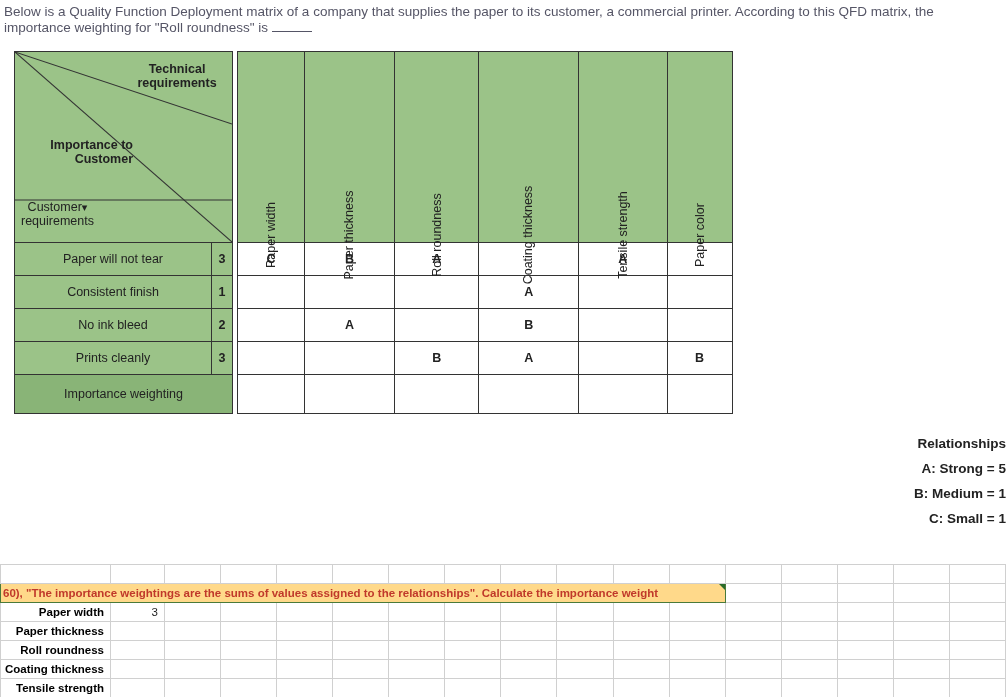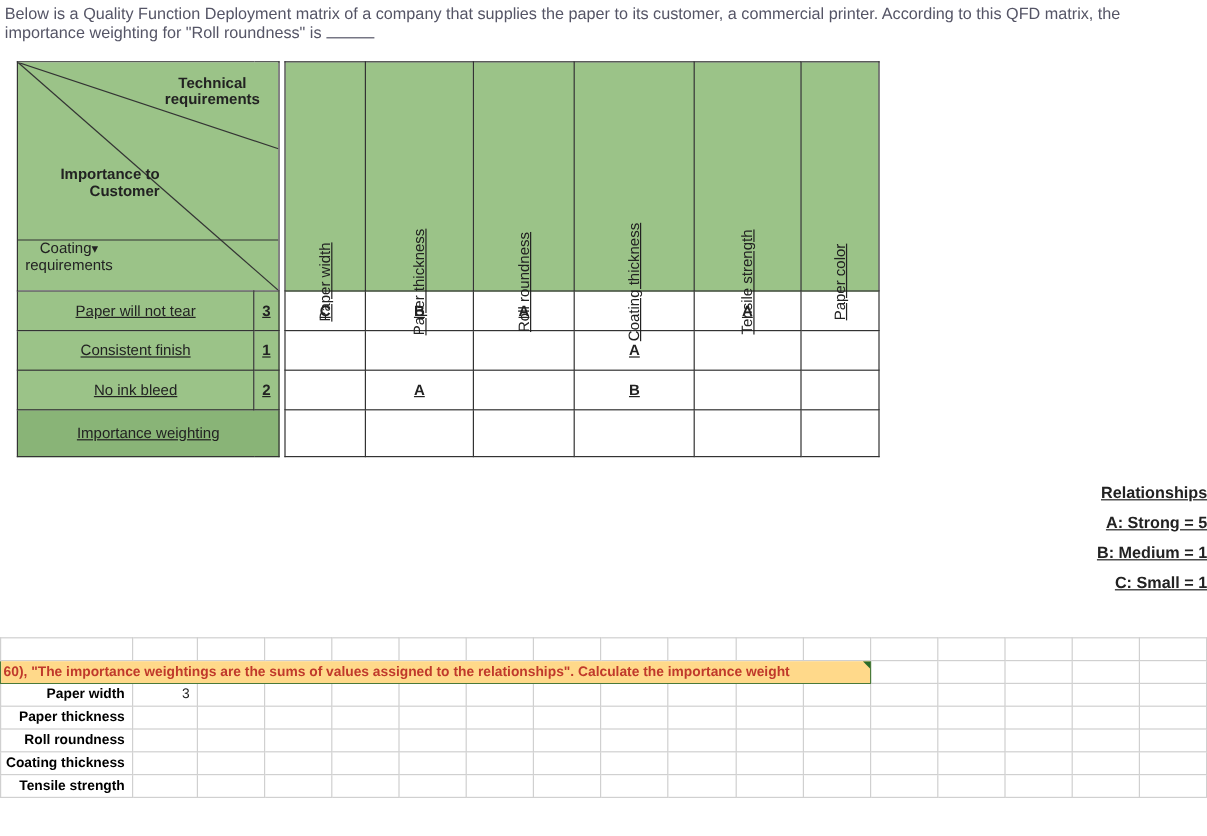--- a/index.html
+++ b/index.html
@@ -1,20 +1,20 @@
 <!DOCTYPE html>
 <html><head>
 <meta charset="utf-8">
 <style>
   :root{ --g:#9bc388; --g-dk:#89b477; --ln:#333; --q:#556; }
   html,body{margin:0;padding:0;font-family:Arial,Helvetica,sans-serif;font-size:13px;color:#222;background:#fff;}
   .page{width:1006px;}
   .question{padding:4px 4px 2px 4px;color:var(--q);font-size:13.5px;}
   .blank{display:inline-block;border-bottom:1px solid var(--q);width:40px;height:12px;vertical-align:baseline;}
-  .matrix{margin:14px 0 0 14px;text-decoration:underline;}
+  .matrix{margin:14px 0 0 14px;}
   table.qfd{border-collapse:collapse;}
   table.qfd td,table.qfd th{border:1px solid var(--ln);padding:0;font-size:12.5px;text-align:center;}
   .hdr{background:var(--g);}
   .hdr-dk{background:var(--g-dk);}
   .diag{position:relative;width:200px;height:190px;background:var(--g);}
   .diag svg{position:absolute;top:0;left:0;width:100%;height:100%;}
   .diag .tr{position:absolute;top:10px;right:10px;width:90px;font-weight:600;text-align:center;}
   .diag .itc{position:absolute;top:86px;left:28px;width:90px;font-weight:600;text-align:right;}
   .diag .cr{position:absolute;left:6px;bottom:14px;font-weight:500;}
   .diag .cr .arrow{font-size:11px;}
@@ -52,21 +52,21 @@
           <tr>
         <td class="hdr diag" colspan="2" rowspan="1">
           <svg viewBox="0 0 200 190" preserveAspectRatio="none">
             <line x1="0" y1="0" x2="200" y2="190" stroke="#333" stroke-width="1"></line>
             <line x1="0" y1="0" x2="200" y2="72" stroke="#333" stroke-width="1"></line>
             <line x1="0" y1="148" x2="200" y2="148" stroke="#333" stroke-width="1"></line>
           </svg>
           <div class="tr">Technical requirements</div>
           <div class="itc">Importance to Customer</div>
           <div class="cr">
-            <span>Coating</span><span class="arrow">▾</span><br>
+            <span>Customer</span><span class="arrow">▾</span><br>
             <span>requirements</span>
           </div>
         </td>
         <td class="spacer-col"></td>
         <td class="hdr vcol">
               <span class="vlabel">Paper width</span>
             </td>
         <td class="hdr vcol">
               <span class="vlabel">Paper thickness</span>
             </td>
@@ -113,20 +113,31 @@
         <td class="imp">2</td>
         <td class="spacer-col"></td>
         <td class="cell"></td>
         <td class="cell">A</td>
         <td class="cell"></td>
         <td class="cell">B</td>
         <td class="cell"></td>
         <td class="cell"></td>
       </tr>
 
+      <tr>
+        <td class="hdr rowlbl">Prints cleanly</td>
+        <td class="imp">3</td>
+        <td class="spacer-col"></td>
+        <td class="cell"></td>
+        <td class="cell"></td>
+        <td class="cell">B</td>
+        <td class="cell">A</td>
+        <td class="cell"></td>
+        <td class="cell">B</td>
+      </tr>
 
       <tr>
         <td class="hdr-dk rowlbl" style="height:30px" colspan="2">Importance weighting</td>
         <td class="spacer-col"></td>
         <td class="cell" style="height:30px"></td>
         <td class="cell"></td>
         <td class="cell"></td>
         <td class="cell"></td>
         <td class="cell"></td>
         <td class="cell"></td>

